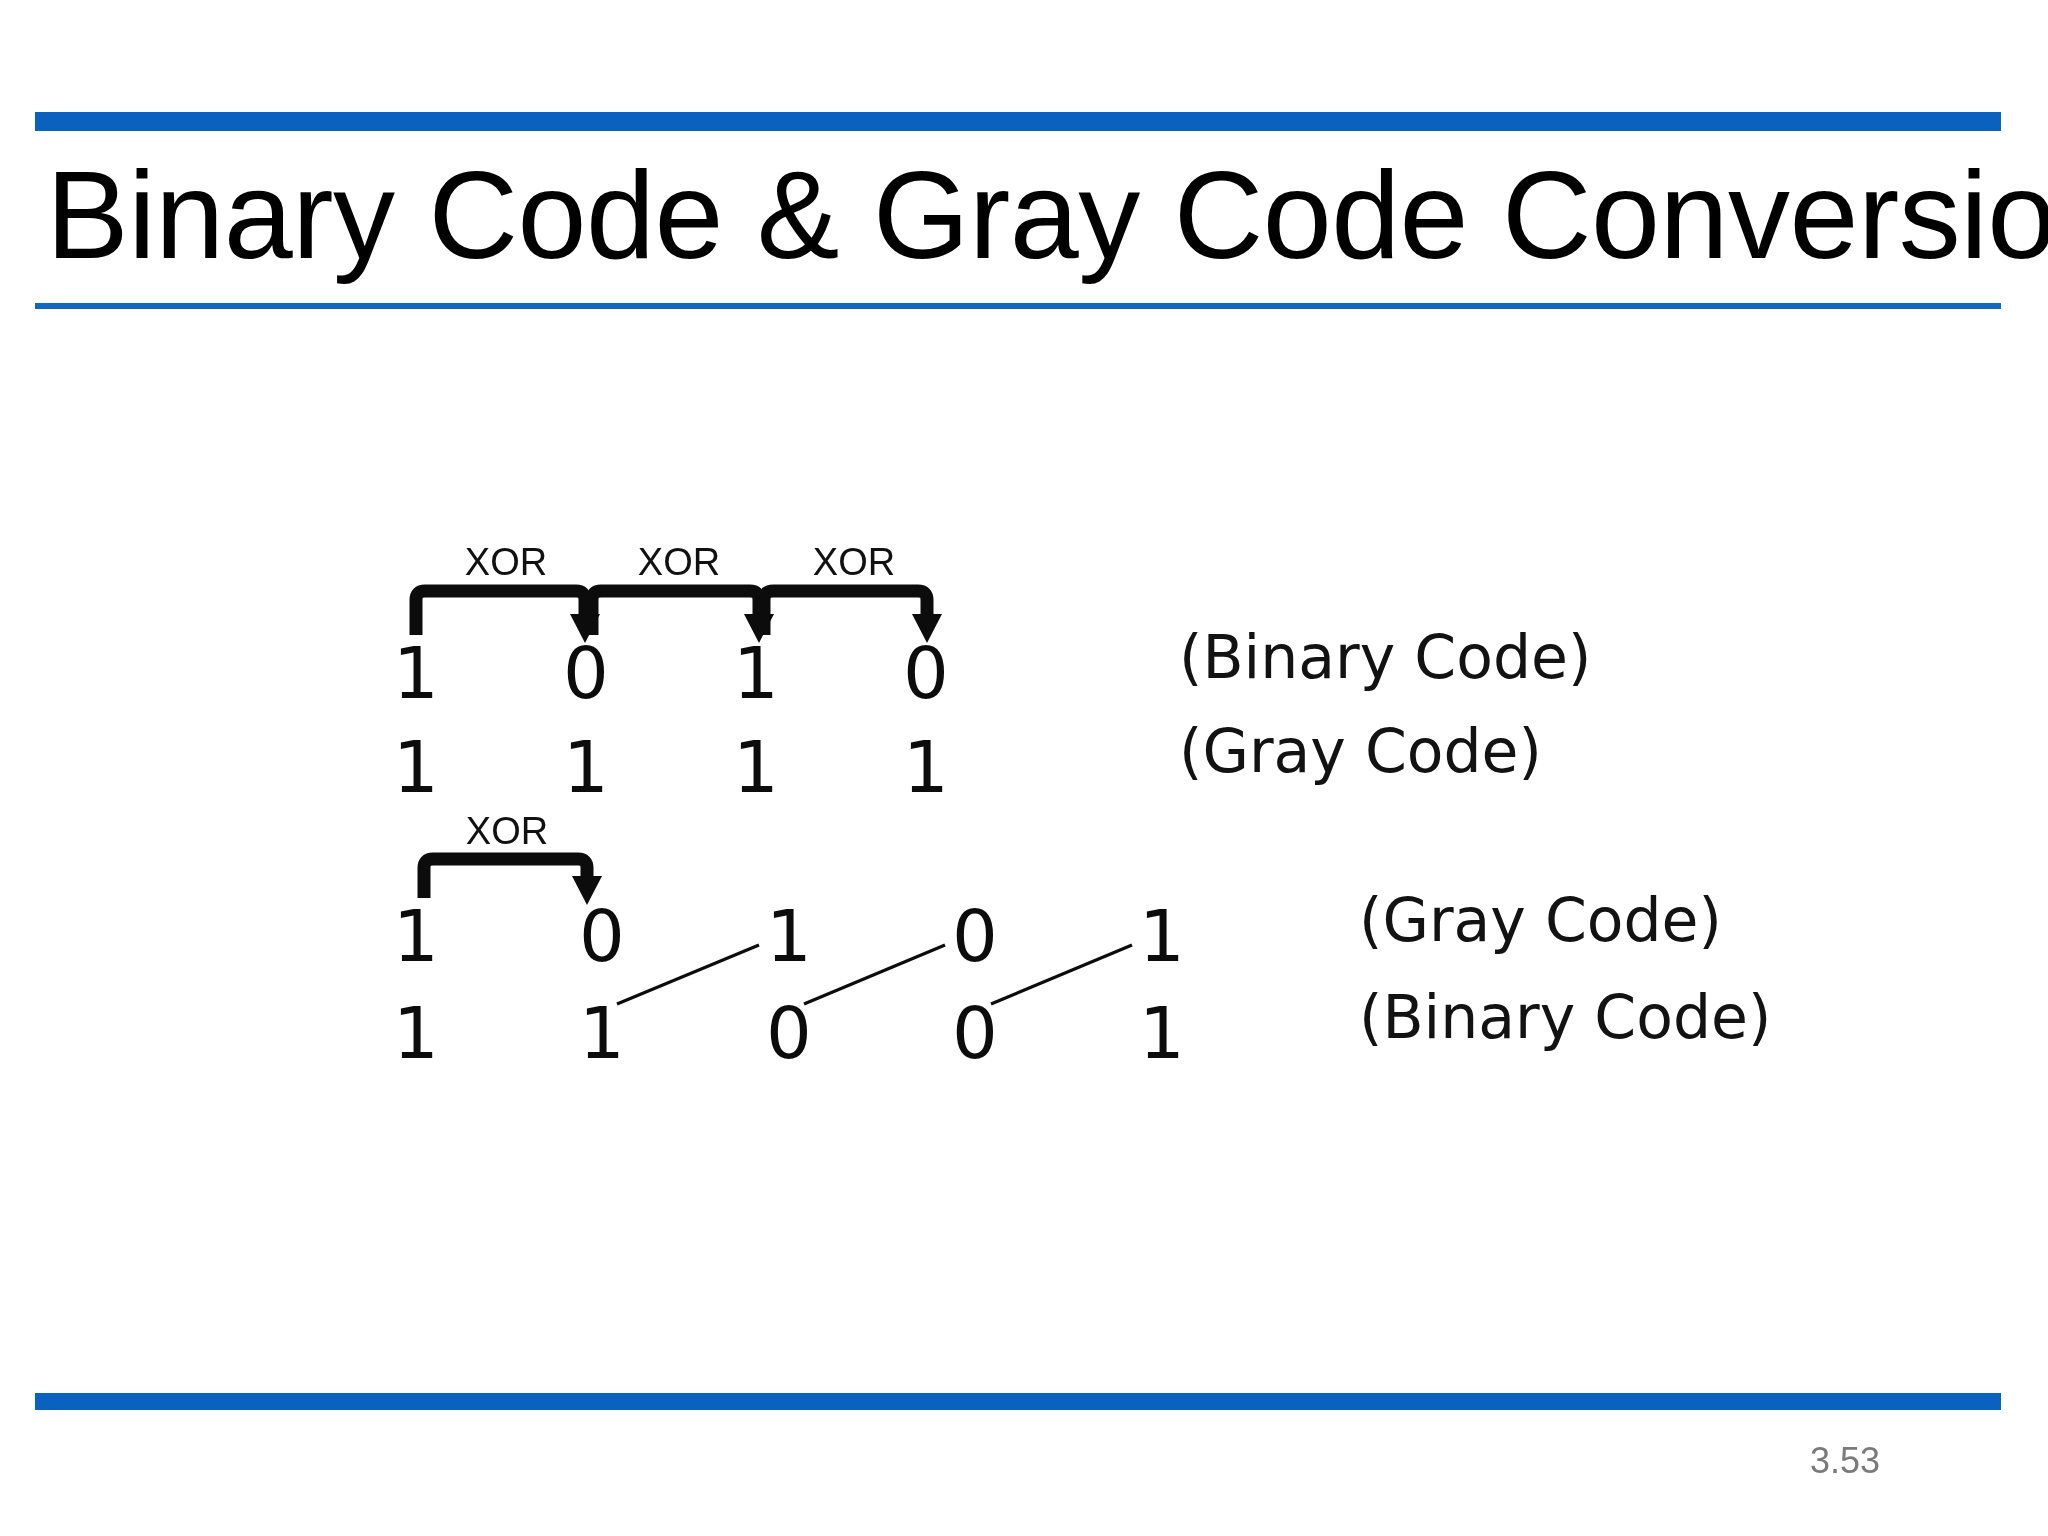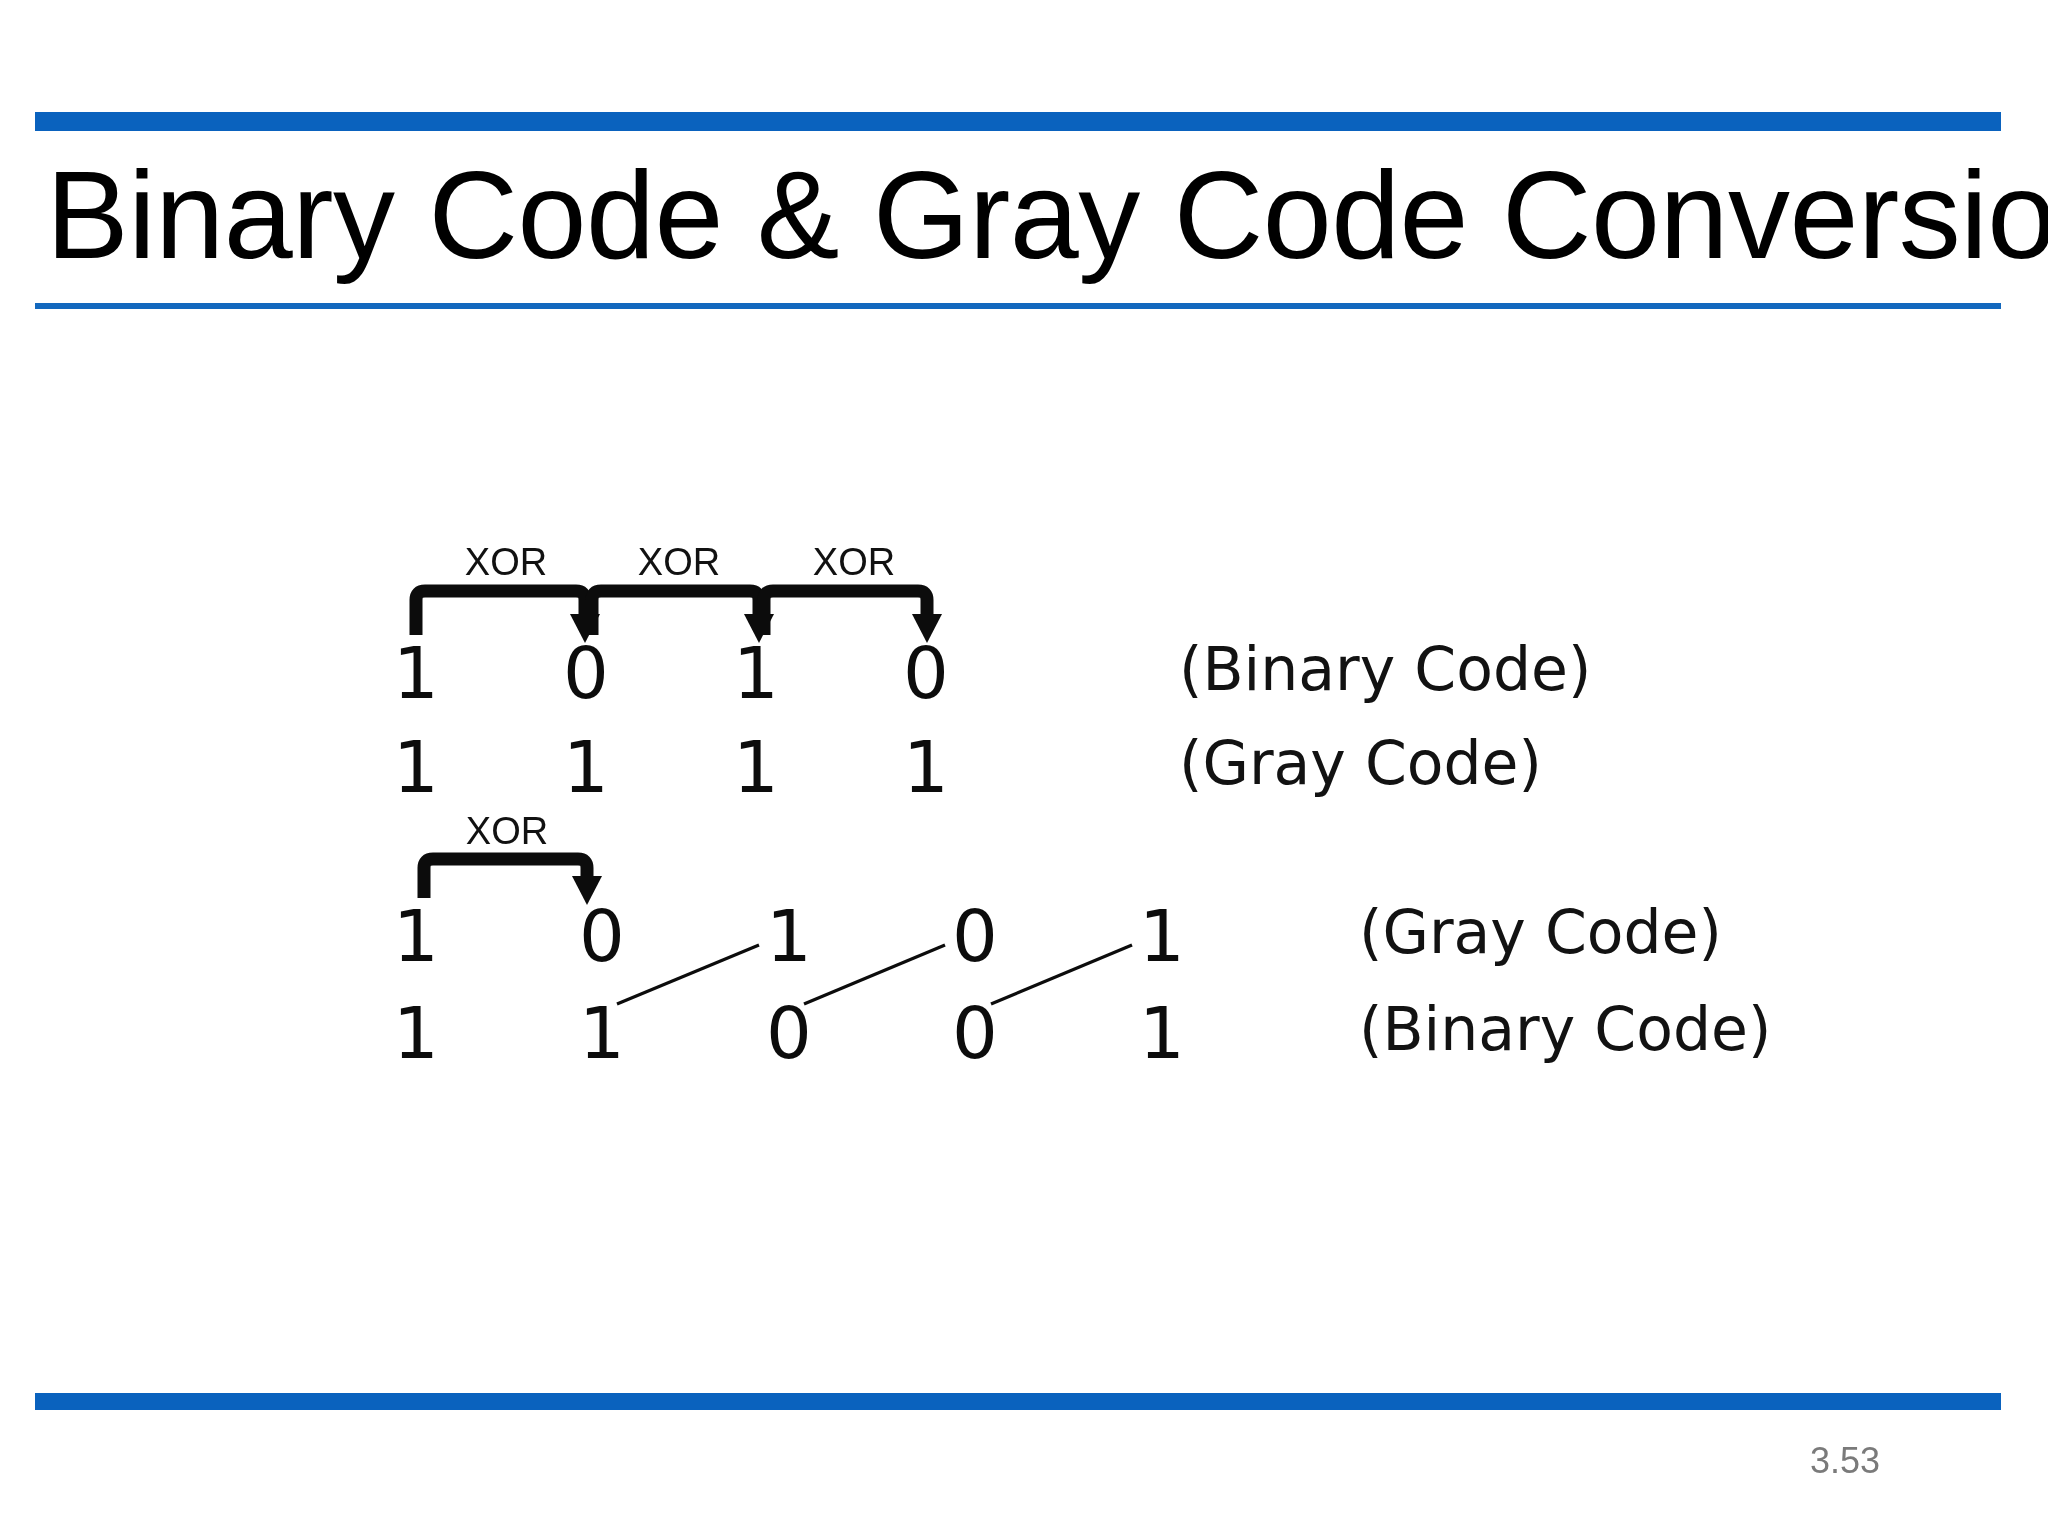--- a/index.html
+++ b/index.html
@@ -94,21 +94,20 @@
     width: 120px;
     text-align: center;
   }
   .code-label {
     position: absolute;
     font-family: "DejaVu Sans", sans-serif;
     font-size: 60px;
     color: #121212;
     line-height: 1;
     white-space: nowrap;
-    margin-top: 12px;
   }
   svg.overlay {
     position: absolute;
     left: 0;
     top: 0;
     width: 2048px;
     height: 1536px;
     pointer-events: none;
   }
 </style>

